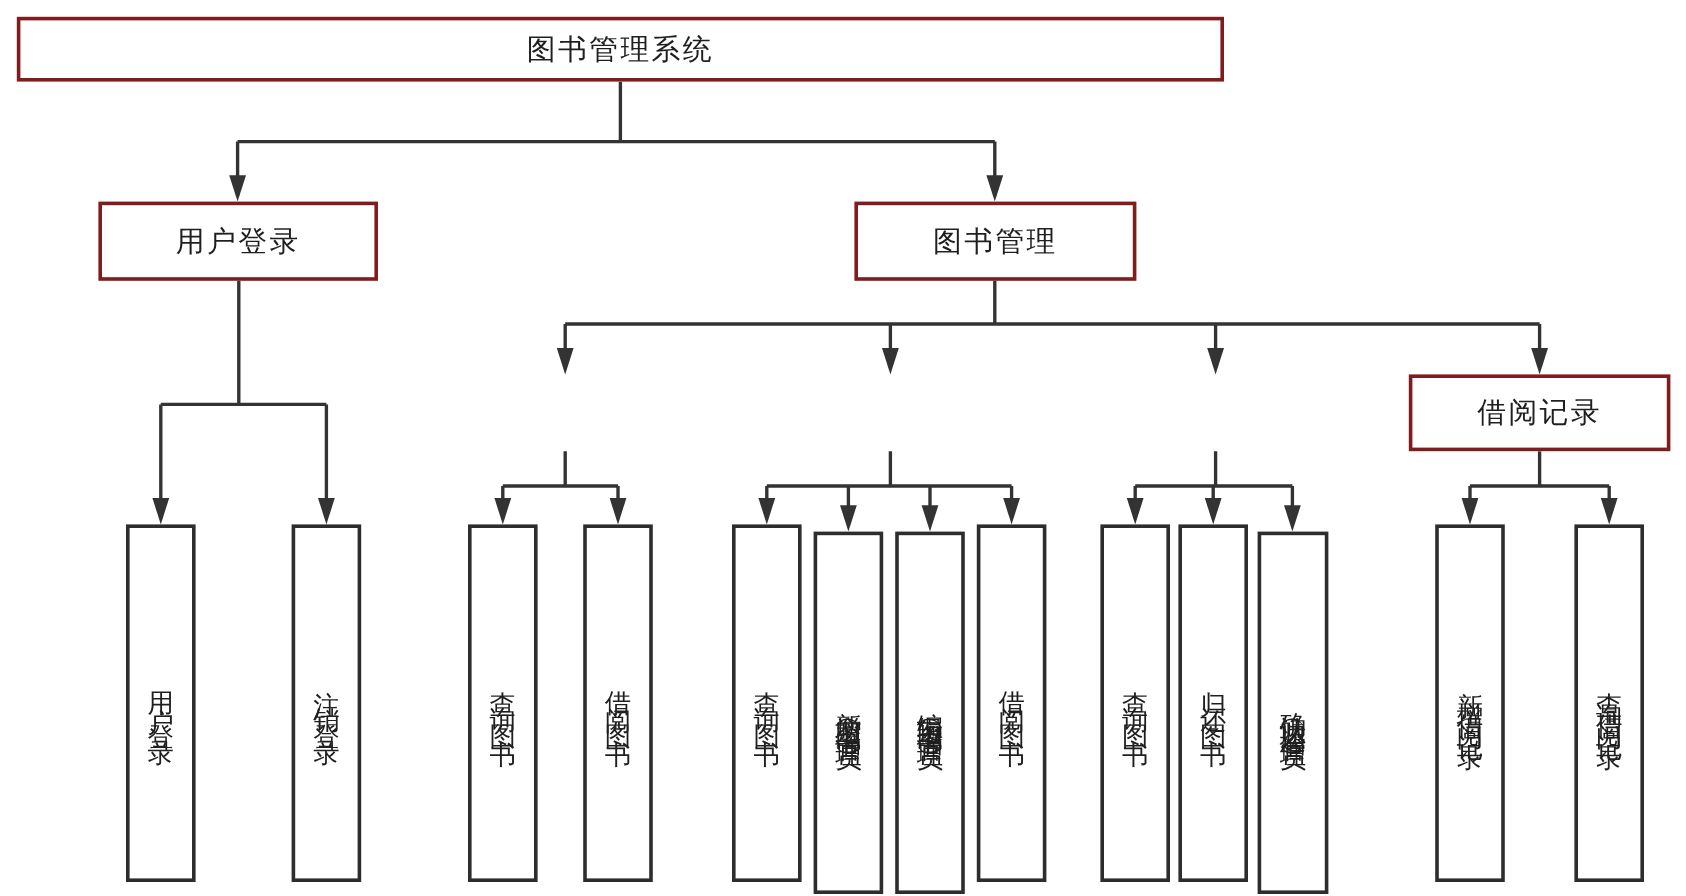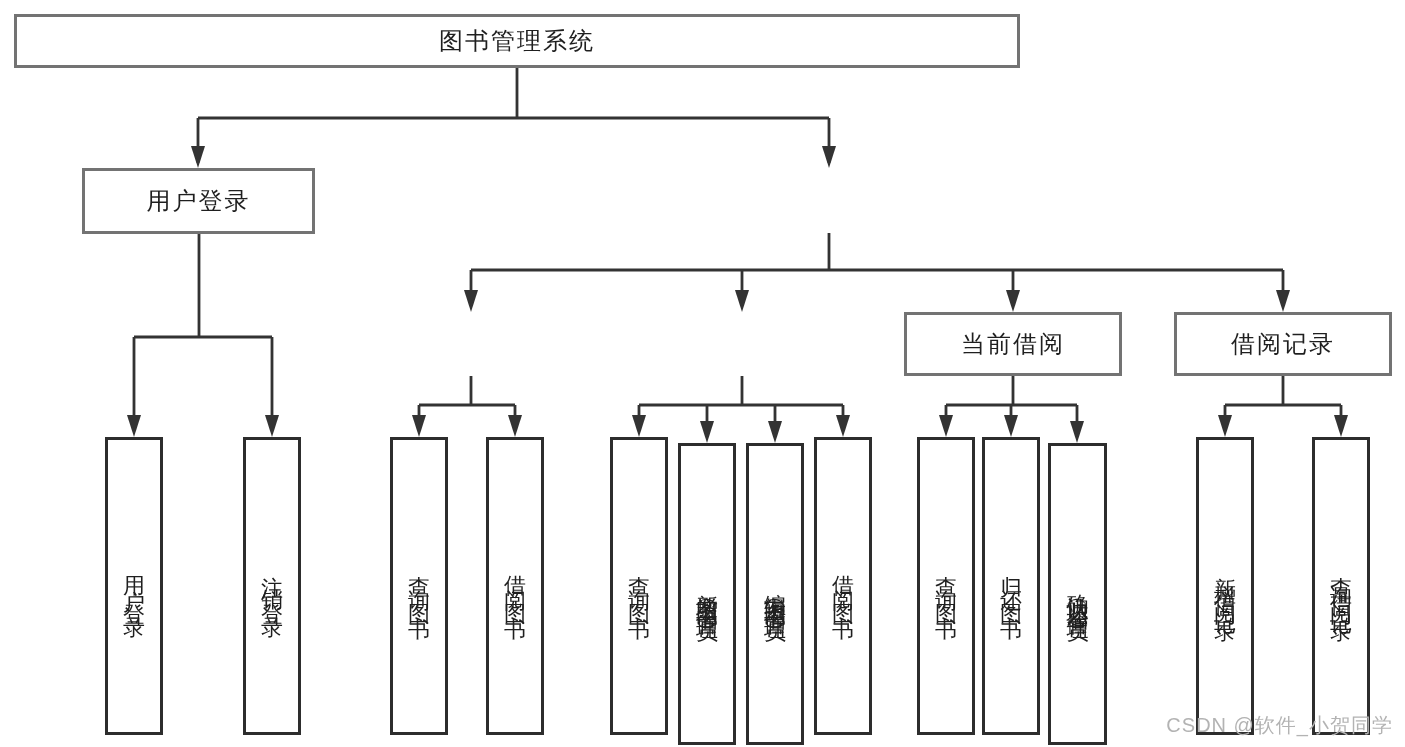--- a/index.html
+++ b/index.html
@@ -29,21 +29,21 @@
     stroke-width: 2.8;
     fill: none;
   }
   .connectors polygon {
     fill: #333333;
     stroke: none;
   }
   .hbox {
     position: absolute;
     background: #ffffff;
-    border: 3px solid #737373;
+    border: 3px solid #7f1d1d;
     display: flex;
     align-items: center;
     justify-content: center;
     font-size: 24px;
     letter-spacing: 2px;
     white-space: nowrap;
   }
   .leaf {
     position: absolute;
     top: 437px;
@@ -114,37 +114,36 @@
     <polygon points="1070,421 1084,421 1077,443"></polygon>
 
     <path d="M1283,376 V405 M1225,405 H1341 M1225,405 V430 M1341,405 V430"></path>
     <polygon points="1218,415 1232,415 1225,437"></polygon>
     <polygon points="1334,415 1348,415 1341,437"></polygon>
   </svg>
 
   <div class="hbox" style="left:14px; top:14px; width:1006px; height:54px;">图书管理系统</div>
 
   <div class="hbox" style="left:82px; top:168px; width:233px; height:66px;">用户登录</div>
+  <div class="hbox" style="left:712px; top:168px; width:235px; height:66px;">图书管理</div>
 
-  <div class="hbox" style="left:904px; top:312px; width:218px; height:64px;">当前借阅</div>
   <div class="hbox" style="left:1174px; top:312px; width:218px; height:64px;">借阅记录</div>
 
   <div class="leaf sp-lg" style="left:105px;">用户登录</div>
   <div class="leaf sp-lg" style="left:243px;">注销登录</div>
 
   <div class="leaf sp-lg" style="left:390px;">查询图书</div>
   <div class="leaf sp-lg" style="left:486px;">借阅图书</div>
 
   <div class="leaf sp-lg" style="left:610px;">查询图书</div>
   <div class="leaf low sp-sm" style="left:678px;">新增图书（管理员）</div>
   <div class="leaf low sp-sm" style="left:746px;">编辑图书（管理员）</div>
   <div class="leaf sp-lg" style="left:814px;">借阅图书</div>
 
   <div class="leaf sp-lg" style="left:917px;">查询图书</div>
   <div class="leaf sp-lg" style="left:982px;">归还图书</div>
   <div class="leaf low sp-sm" style="left:1048px; width:59px;">确认归还（管理员）</div>
 
   <div class="leaf sp-md" style="left:1196px;">新增借阅记录</div>
   <div class="leaf sp-md" style="left:1312px;">查询借阅记录</div>
 
-  <div class="watermark">CSDN @软件_小贺同学</div>
 
 </div>
 
 </body></html>

